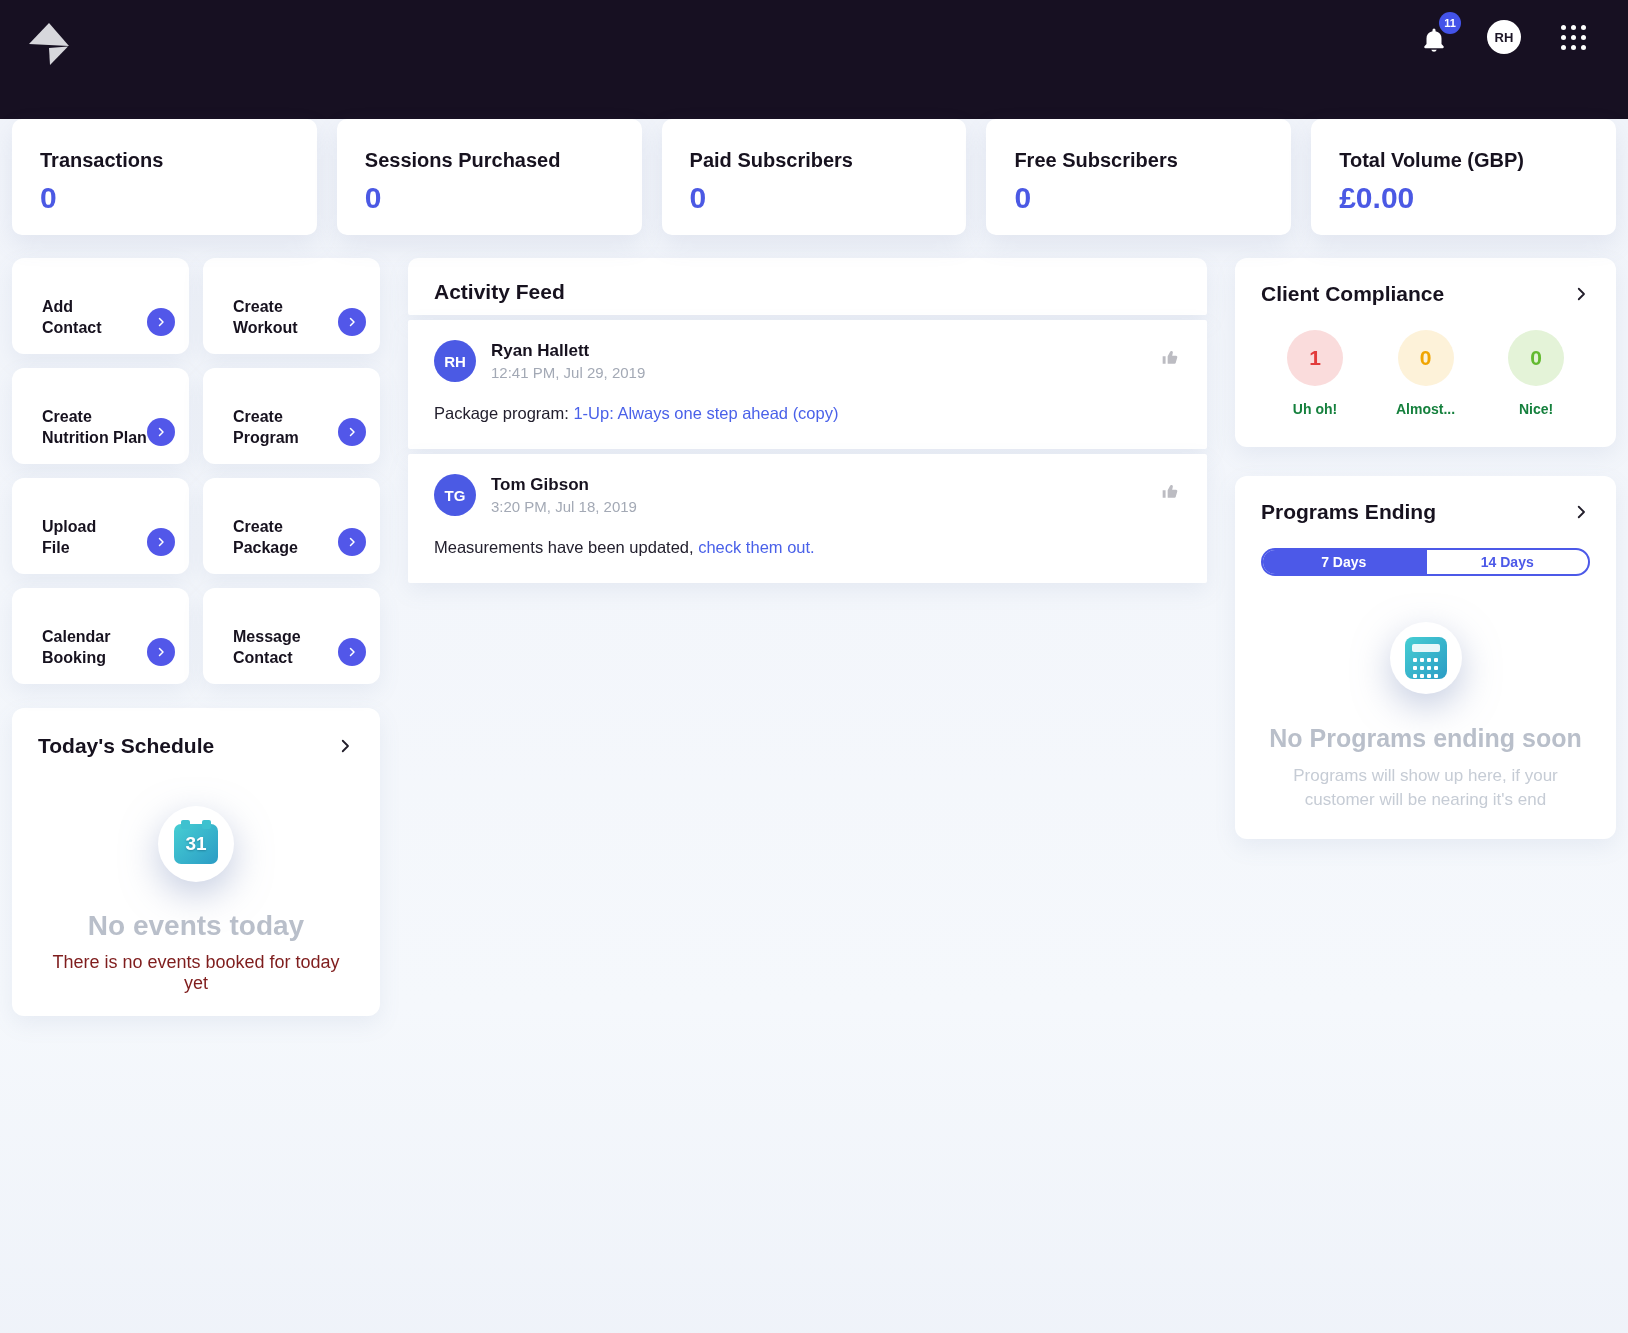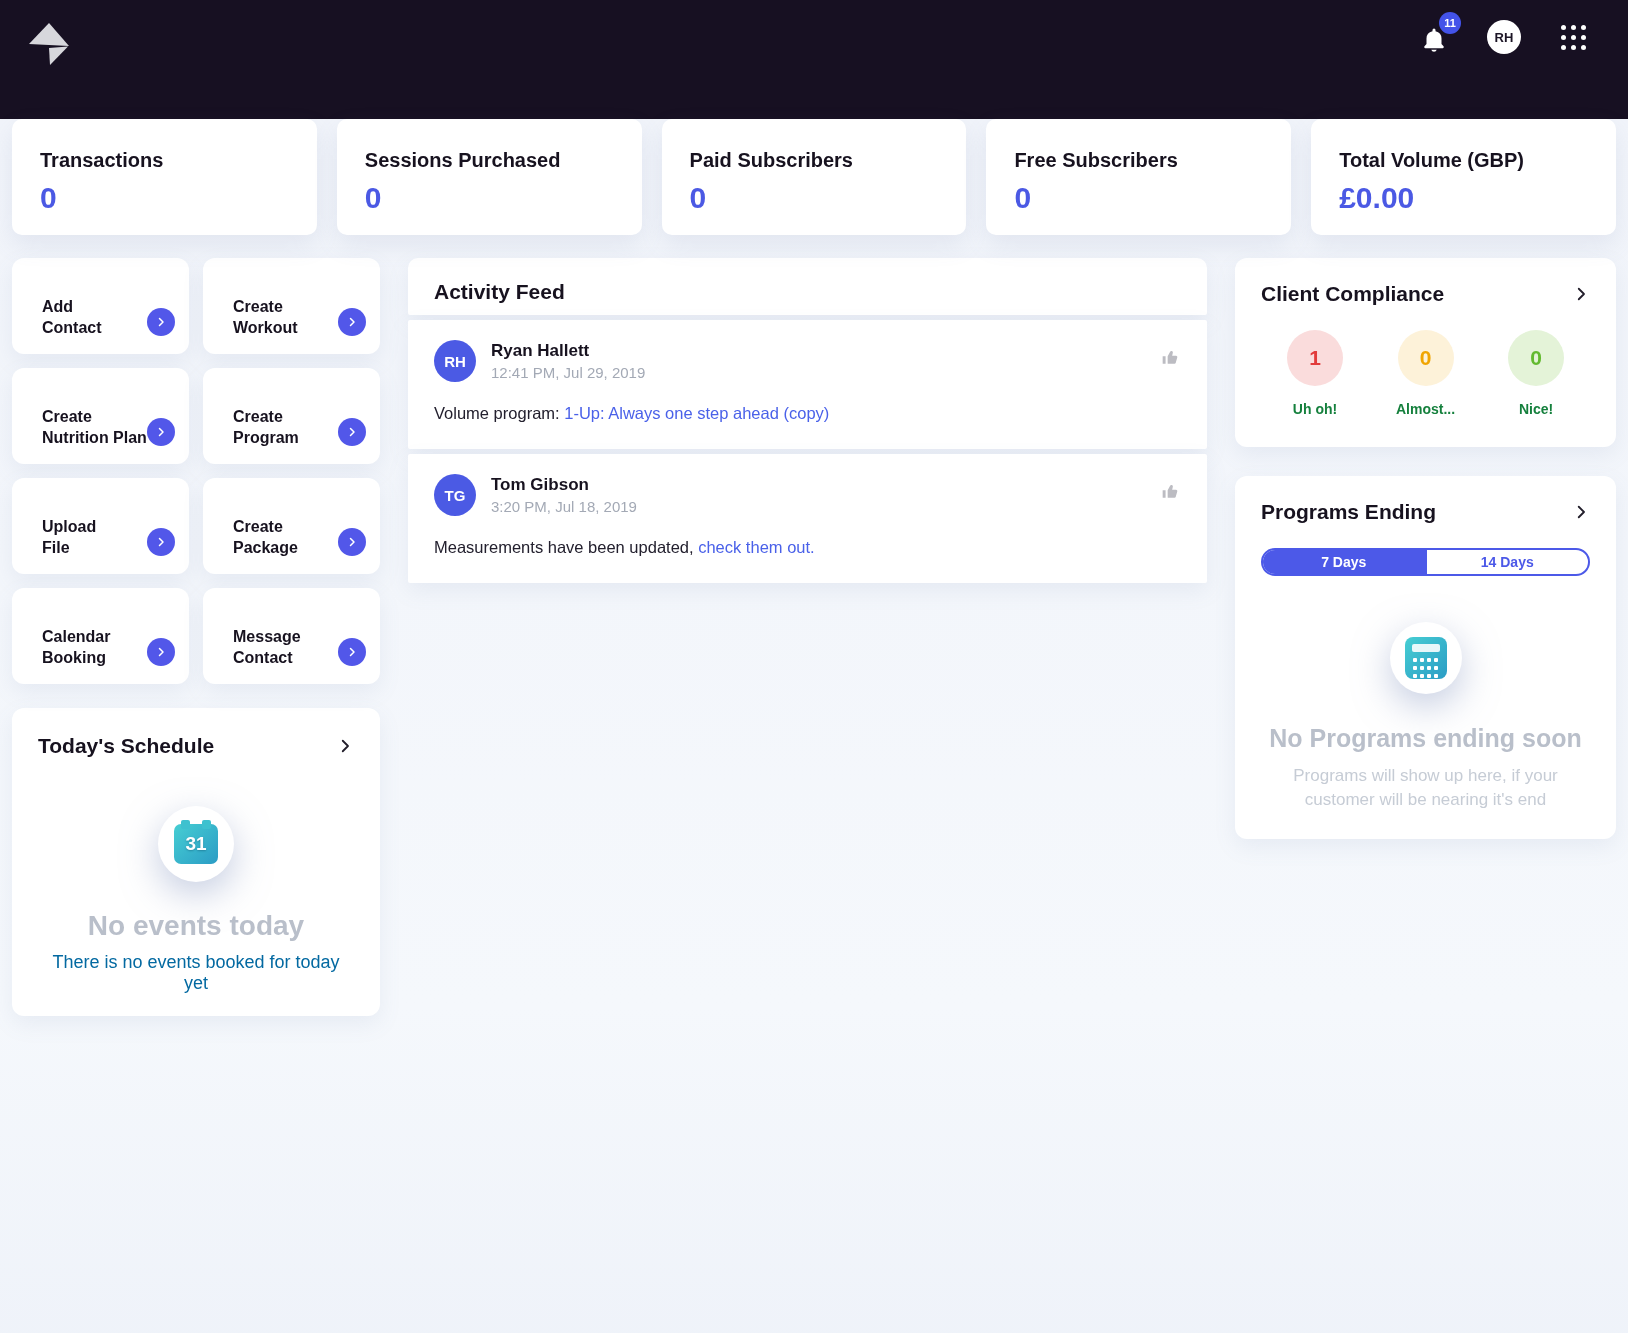--- a/index.html
+++ b/index.html
@@ -73,21 +73,21 @@
   .icon-circle.small { width:72px; height:72px; }
   .cal-icon {
     width:44px; height:40px; position:relative; border-radius:7px;
     background:linear-gradient(135deg,#46ced3,#2b9cc5);
     display:flex; align-items:center; justify-content:center;
   }
   .cal-tab { position:absolute; top:-4px; width:9px; height:9px; border-radius:2px; background:#3ec1cf; }
   .cal-tab.l { left:7px; } .cal-tab.r { right:7px; }
   .cal-day { color:#fff; font-size:19px; font-weight:bold; text-shadow:0 1px 2px rgba(16,86,110,.45); }
   .empty-title { margin-top:28px; font-size:28px; font-weight:bold; color:#b9bfca; }
-  .empty-sub { margin-top:10px; font-size:18px; color:#0369a1; }
+  .empty-sub { margin-top:10px; font-size:18px; color:#7f1d1d; }
   .sched-body { margin-top:48px; }
 
   
   .feed-header { height:57px; border-radius:10px 10px 2px 2px; display:flex; align-items:flex-end; padding:11px 26px;
     background:#fff; box-shadow:0 8px 22px rgba(109,126,168,.10); }
   .feed-item { margin-top:5px; border-radius:2px; padding:20px 26px 26px; background:#fff; box-shadow:0 8px 22px rgba(109,126,168,.10); }
   .feed-item:first-of-type { margin-top:4px; }
   .feed-top { display:flex; align-items:center; gap:15px; }
   .avatar-blue {
     width:42px; height:42px; border-radius:50%; background:#4b5ae4; color:#fff;
@@ -313,21 +313,21 @@
             <div class="feed-name">Ryan Hallett</div>
             <div class="feed-time">12:41 PM, Jul 29, 2019</div>
           </div>
           <div class="thumb-btn">
             <svg width="20" height="20" viewBox="0 0 24 24">
               <path fill="#bcbcc2" d="M2 10h3.5v9H2zM8 19h7.8c.9 0 1.7-.6 1.9-1.4l1.8-6.3c.3-1-.5-2-1.5-2h-4.6l.8-3.5c.2-.9-.3-1.8-1.2-2.1-.7-.2-1.5 0-1.9.6L8 10z"></path>
             </svg>
           </div>
         </div>
         <div class="feed-body">
-          <span>Volume program: </span><span class="feed-link">1-Up: Always one step ahead (copy)</span>
+          <span>Package program: </span><span class="feed-link">1-Up: Always one step ahead (copy)</span>
         </div>
       </div>
 
       <div class="feed-item">
         <div class="feed-top">
           <div class="avatar-blue">TG</div>
           <div class="feed-names">
             <div class="feed-name">Tom Gibson</div>
             <div class="feed-time">3:20 PM, Jul 18, 2019</div>
           </div>

